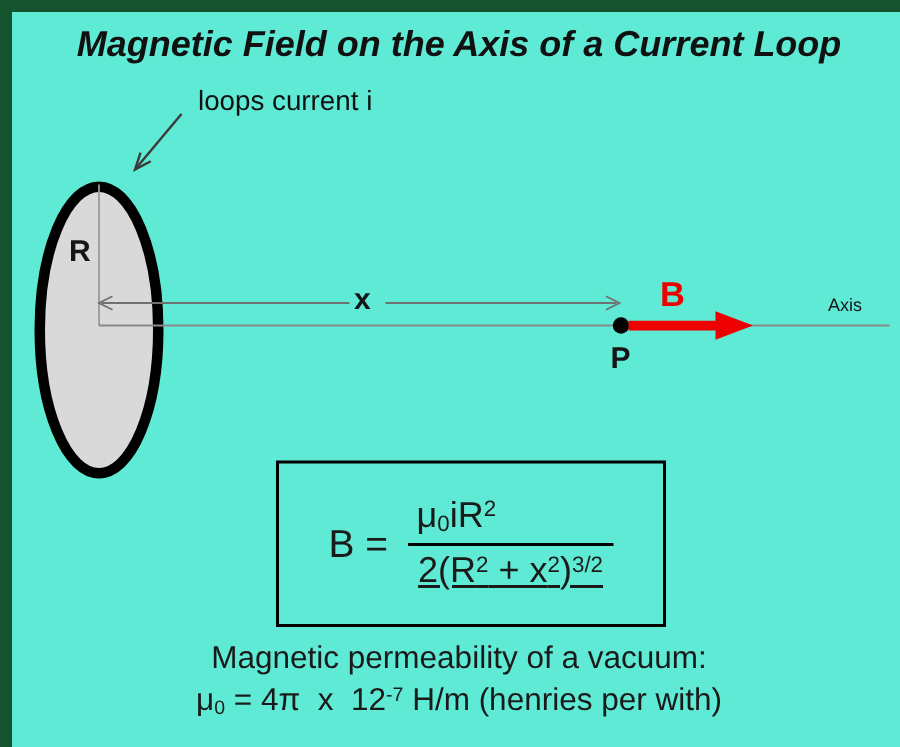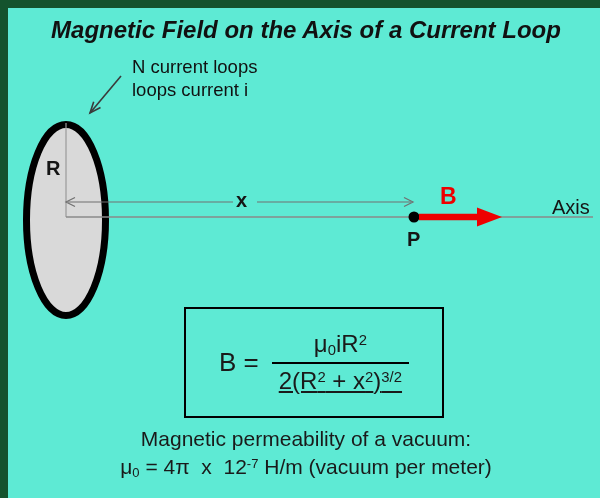--- a/index.html
+++ b/index.html
@@ -19,47 +19,46 @@
     letter-spacing:0px;color:#111;
   }
   .annotation{
     position:absolute;left:124px;top:47px;
     font-size:18.5px;line-height:23px;color:#111;
   }
   .scene{position:absolute;left:0;top:0;}
   .lbl{position:absolute;white-space:nowrap;}
   .lbl-R{left:38px;top:149px;font-size:20px;font-weight:bold;}
   .lbl-x{left:228px;top:181px;font-size:20px;font-weight:bold;}
-  .lbl-axis{left:544px;top:188px;font-size:20px;}
+  .lbl-axis{left:544px;top:188px;font-size:12px;}
   .lbl-B{left:432px;top:175px;font-size:23px;font-weight:bold;color:#EE0000;}
   .lbl-P{left:399px;top:220px;font-size:20px;font-weight:bold;}
   .formula-box{
     position:absolute;left:176px;top:299px;width:260px;height:111px;
     border:2.5px solid #000;box-sizing:border-box;
     display:flex;align-items:center;justify-content:center;gap:13px;
     font-size:26px;color:#1a1a1a;
   }
-  .frac{display:inline-flex;flex-direction:column;align-items:center;font-size:24px;}
+  .frac{display:inline-flex;flex-direction:column;align-items:flex-start;font-size:24px;}
   .frac-num{padding:0 6px 4px;white-space:pre;}
   .frac-den{border-top:2.5px solid #000;padding:3px 7px 0;white-space:pre;text-decoration:underline;}
   .sb{font-size:.62em;position:relative;top:.22em;}
   .sp{font-size:.62em;position:relative;top:-.5em;}
   .footer-line{position:absolute;left:0;width:100%;text-align:center;font-size:21px;color:#1a1a1a;}
   .footer-1{top:419px;}
   .footer-2{top:447px;white-space:pre;}
 </style>
 </head>
 <body>
 
 <div class="frame">
 
   <div class="title">Magnetic Field on the Axis of a Current Loop</div>
 
   <div class="annotation">
-    <div>N current loops</div>
     <div>loops current i</div>
   </div>
 
   <svg class="scene" width="596" height="494" viewBox="0 0 596 494">
 
     <ellipse cx="58" cy="212" rx="39.5" ry="95.5" fill="#D9D9D9" stroke="#000000" stroke-width="7"></ellipse>
 
     <line x1="58" y1="115" x2="58" y2="209" stroke="#999999" stroke-width="1.2"></line>
 
     <line x1="58" y1="209" x2="585" y2="209" stroke="#8a8a8a" stroke-width="1.4"></line>
@@ -92,15 +91,15 @@
 
   <div class="formula-box">
     <span>B =</span>
     <span class="frac">
       <span class="frac-num"><span>μ</span><span class="sb">0</span><span>iR</span><span class="sp">2</span></span>
       <span class="frac-den"><span>2(R</span><span class="sp">2</span><span> + x</span><span class="sp">2</span><span>)</span><span class="sp">3/2</span></span>
     </span>
   </div>
 
   <div class="footer-line footer-1">Magnetic permeability of a vacuum:</div>
-  <div class="footer-line footer-2"><span>μ</span><span class="sb">0</span><span> = 4π  x  12</span><span class="sp">-7</span><span> H/m (vacuum per meter)</span></div>
+  <div class="footer-line footer-2"><span>μ</span><span class="sb">0</span><span> = 4π  x  12</span><span class="sp">-7</span><span> H/m (henries per with)</span></div>
 
 </div>
 
 </body></html>

